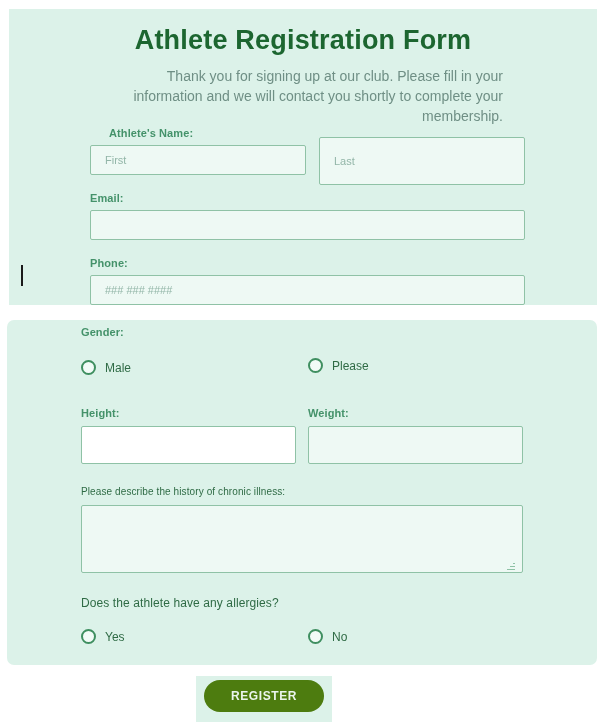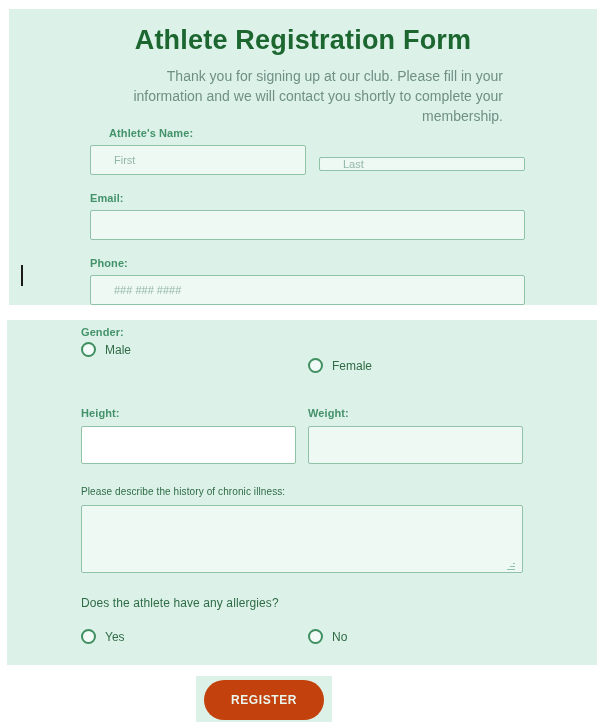--- a/index.html
+++ b/index.html
@@ -65,35 +65,35 @@
 
   .text-input {
     position: absolute;
     box-sizing: border-box;
     background: #eef9f4;
     border: 1px solid #8fc2a6;
     border-radius: 2px;
     font-family: "Liberation Sans", sans-serif;
     font-size: 11px;
     color: #3f7d5e;
-    padding: 0 23px;
+    padding: 0 14px;
     outline: none;
   }
   .text-input::placeholder {
     color: #93b6a8;
     opacity: 1;
   }
   .text-input.focused {
     background: #ffffff;
   }
 
   
   #label-name   { left: 81px;  top: 118px; margin-left: 19px; }
   #input-first  { left: 81px;  top: 136px; width: 216px; height: 30px; }
-  #input-last   { left: 310px; top: 148px; width: 206px; height: 14px; }
+  #input-last   { left: 310px; top: 128px; width: 206px; height: 48px; }
   #label-email  { left: 81px;  top: 183px; }
   #input-email  { left: 81px;  top: 201px; width: 435px; height: 30px; }
   #label-phone  { left: 81px;  top: 248px; }
   #input-phone  { left: 81px;  top: 266px; width: 435px; height: 30px; }
 
   
   #text-caret {
     position: absolute;
     left: 21px;
     top: 265px;
@@ -101,20 +101,21 @@
     height: 21px;
     background: #1a1a1a;
   }
 
   
   #panel-mid {
     left: 7px;
     top: 320px;
     width: 590px;
     height: 345px;
+    border-radius: 7px;
   }
 
   .radio-row {
     position: absolute;
     display: flex;
     align-items: center;
     gap: 9px;
   }
   .radio-circle {
     width: 15px;
@@ -126,21 +127,21 @@
     flex: none;
   }
   .radio-text {
     font-size: 12px;
     color: #2f6b45;
     white-space: nowrap;
   }
 
   
   #label-gender    { left: 74px;  top: 6px; }
-  #radio-male      { left: 74px;  top: 22px; }
+  #radio-male      { left: 74px;  top: 40px; }
   #radio-female    { left: 301px; top: 38px; }
 
   #label-height    { left: 74px;  top: 87px; }
   #input-height    { left: 74px;  top: 106px; width: 215px; height: 38px; }
   #label-weight    { left: 301px; top: 87px; }
   #input-weight    { left: 301px; top: 106px; width: 215px; height: 38px; }
 
   #label-illness   { left: 74px;  top: 166px; font-weight: normal; font-size: 10px; color: #2f6b45; }
   #textarea-illness {
     left: 74px;
@@ -178,22 +179,22 @@
     left: 196px;
     top: 676px;
     width: 136px;
     height: 46px;
   }
   #register-button {
     position: absolute;
     left: 204px;
     top: 680px;
     width: 120px;
-    height: 40px;
-    background: #c2410c;
+    height: 32px;
+    background: #4d7c0f;
     color: #eaf5ec;
     border: none;
     border-radius: 20px;
     font-family: "Liberation Sans", sans-serif;
     font-size: 12px;
     font-weight: bold;
     letter-spacing: 0.6px;
     cursor: pointer;
     padding: 0;
   }
@@ -228,21 +229,21 @@
 
   <div class="field-label" id="label-gender">Gender:</div>
 
   <div class="radio-row" id="radio-male">
     <span class="radio-circle"></span>
     <span class="radio-text">Male</span>
   </div>
 
   <div class="radio-row" id="radio-female">
     <span class="radio-circle"></span>
-    <span class="radio-text">Female</span>
+    <span class="radio-text">Please</span>
   </div>
 
   <div class="field-label" id="label-height">Height:</div>
 
   <input class="text-input focused" id="input-height" type="text" placeholder="" style="">
 
   <div class="field-label" id="label-weight">Weight:</div>
 
   <input class="text-input" id="input-weight" type="text" placeholder="" style="">
 

